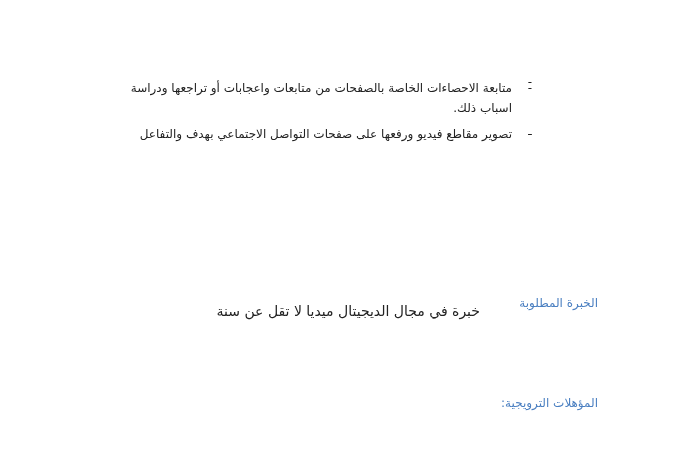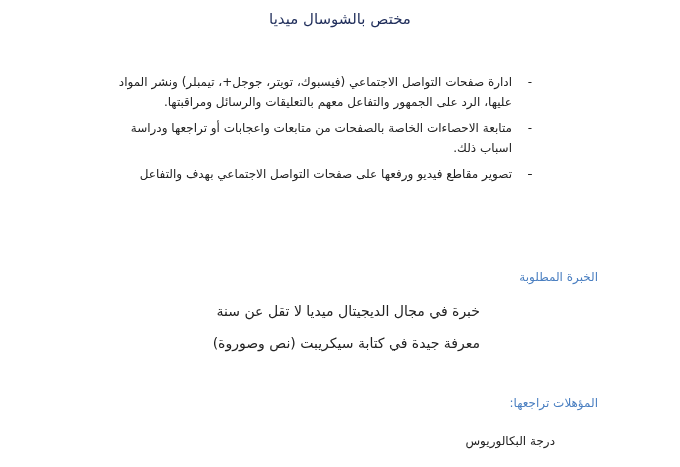--- a/index.html
+++ b/index.html
@@ -56,21 +56,21 @@
       top: 0;
     }
     .section-heading {
       position: absolute;
       right: 82px;
       font-size: 12px;
       color: #4a7fc1;
       margin: 0;
       font-weight: normal;
     }
-    .h-experience { top: 270px; }
+    .h-experience { top: 296px; }
     .h-qualifications { top: 396px; }
     .exp-list {
       position: absolute;
       top: 295px;
       right: 200px;
       margin: 0;
       padding: 0;
       list-style: none;
       font-size: 14px;
       line-height: 32px;
@@ -83,26 +83,24 @@
       padding: 0;
       list-style: none;
       font-size: 12px;
       line-height: 18px;
     }
   </style>
 </head>
 <body>
 
 <div class="doc">
-  <h1 class="title">مختص بالشوسال ميديا</h1>
 
   <ul class="duties">
     <li>
       <span class="bullet">-</span>
-      <span>ادارة صفحات التواصل الاجتماعي (فيسبوك، تويتر، جوجل+، تيمبلر) ونشر المواد عليها، الرد على الجمهور والتفاعل معهم بالتعليقات والرسائل ومراقبتها.</span>
     </li>
     <li>
       <span class="bullet">-</span>
       <span>متابعة الاحصاءات الخاصة بالصفحات من متابعات واعجابات أو تراجعها ودراسة اسباب ذلك.</span>
     </li>
     <li>
       <span class="bullet">-</span>
     </li>
     <li>
       <span class="bullet">-</span>
@@ -110,21 +108,17 @@
     <li>
       <span class="bullet">-</span>
       <span>تصوير مقاطع فيديو ورفعها على صفحات التواصل الاجتماعي بهدف والتفاعل</span>
     </li>
   </ul>
 
   <h2 class="section-heading h-experience">الخبرة المطلوبة</h2>
 
   <ul class="exp-list">
     <li>خبرة في مجال الديجيتال ميديا لا تقل عن سنة</li>
-    <li>معرفة جيدة في كتابة سيكريبت (نص وصوروة)</li>
   </ul>
 
-  <h2 class="section-heading h-qualifications">المؤهلات تراجعها:</h2>
+  <h2 class="section-heading h-qualifications">المؤهلات الترويجية:</h2>
 
-  <ul class="qual-list">
-    <li>درجة البكالوريوس</li>
-  </ul>
 </div>
 
 </body></html>

